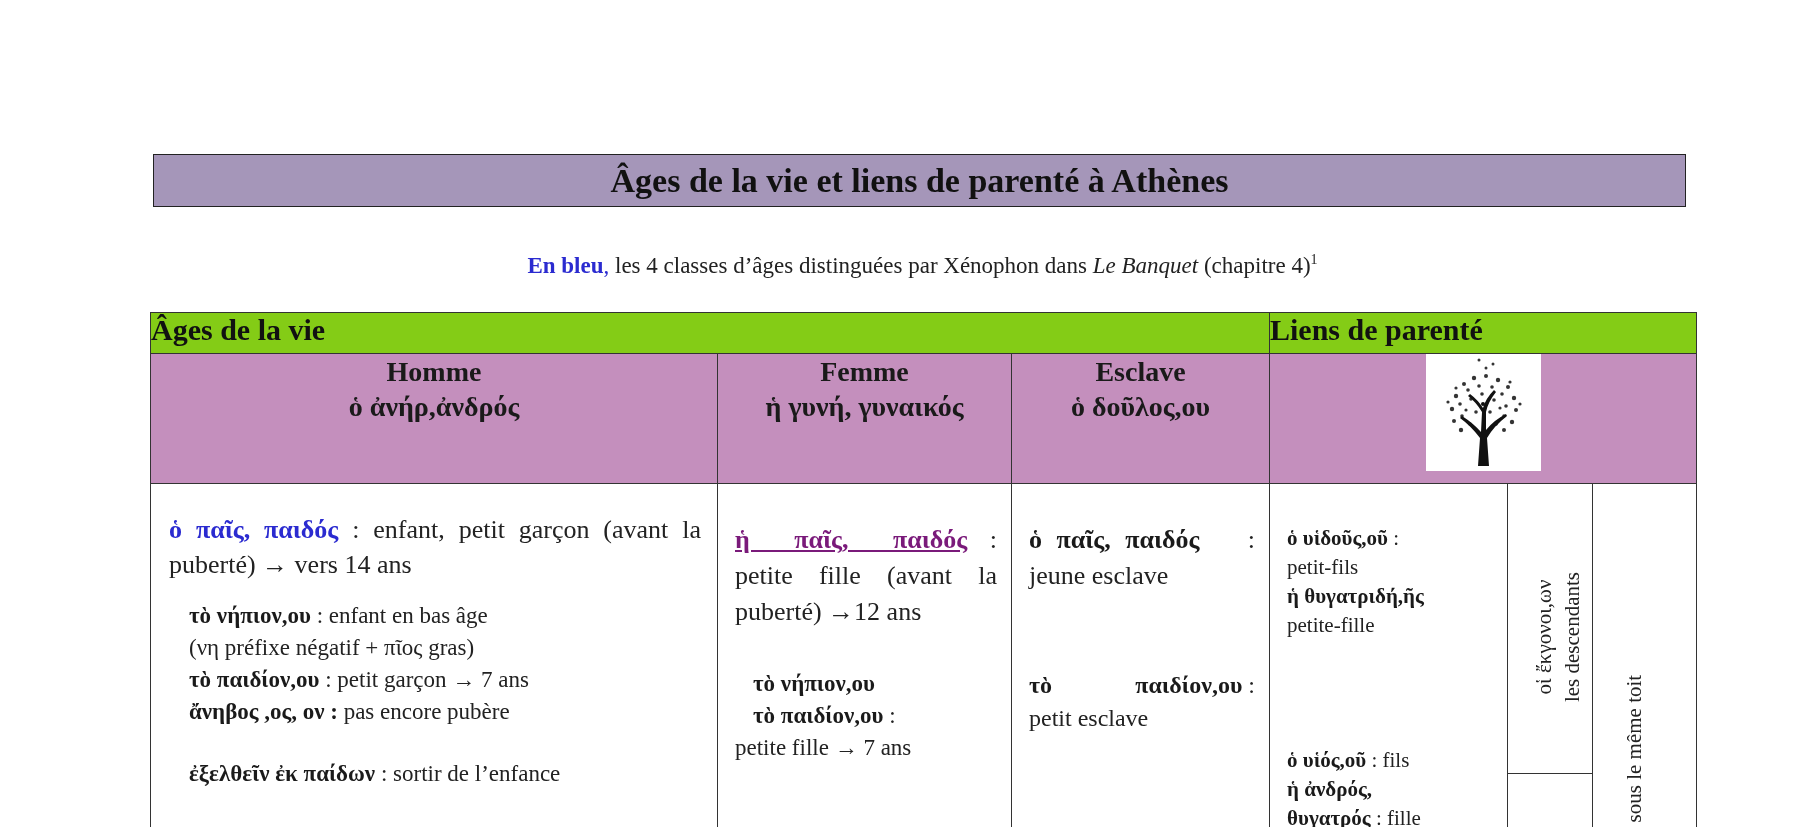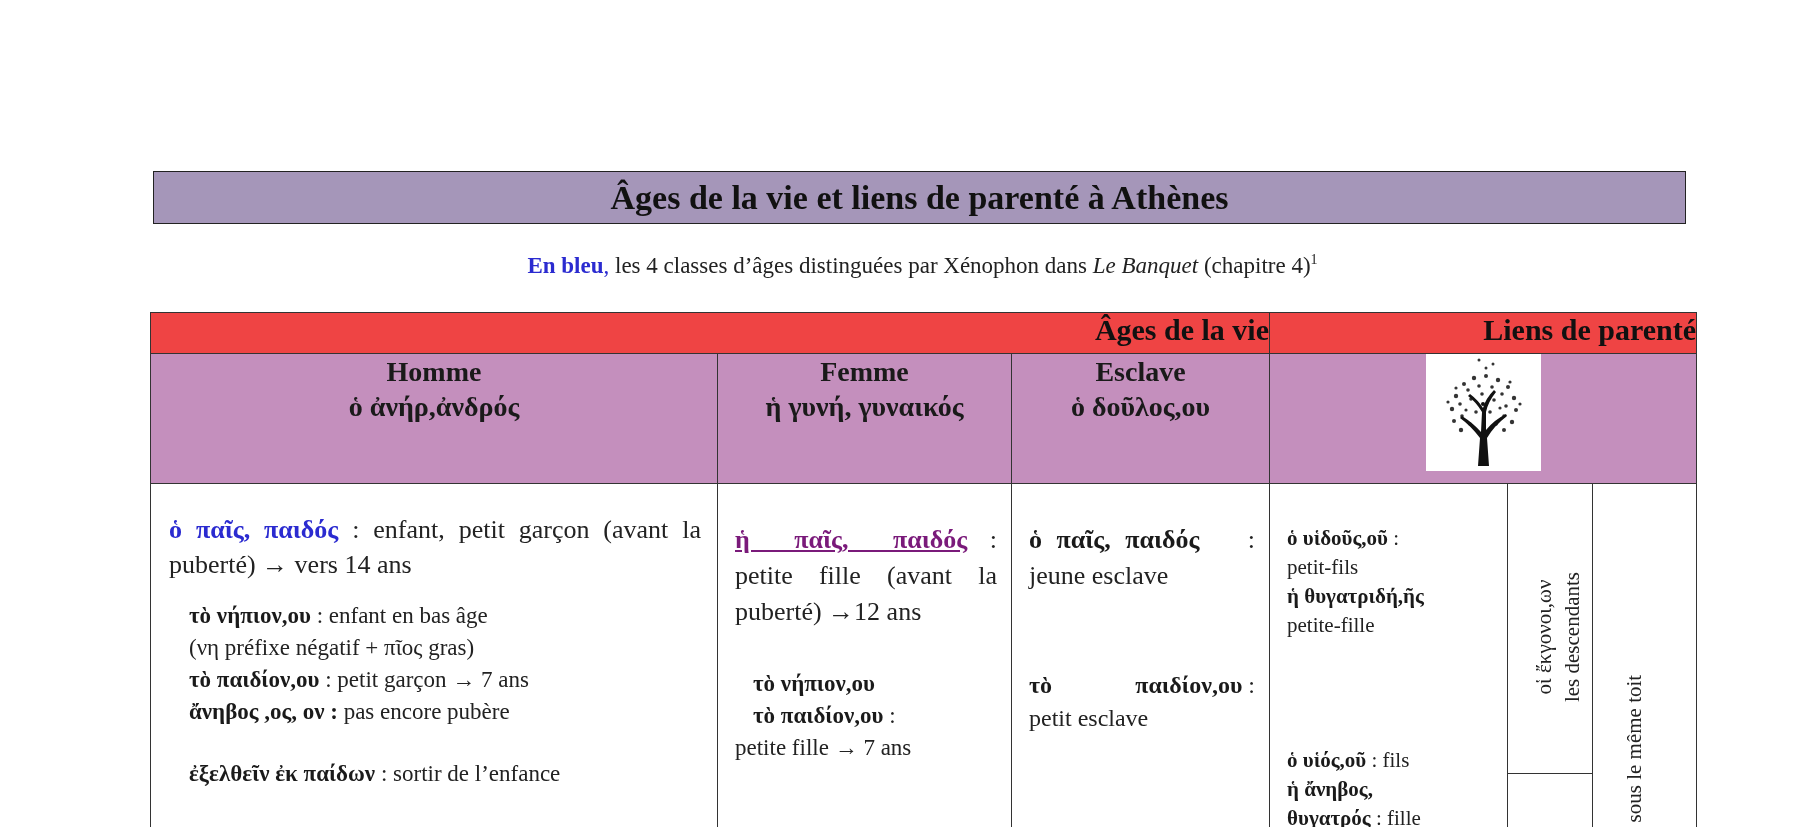--- a/index.html
+++ b/index.html
@@ -3,43 +3,43 @@
 <meta charset="utf-8">
 <style>
   * { box-sizing: border-box; }
   html, body { margin: 0; padding: 0; background: #ffffff; }
   body {
     width: 1797px; height: 827px; position: relative; overflow: hidden;
     font-family: "DejaVu Serif", "Liberation Serif", serif;
     color: #222;
   }
   .title-bar {
-    position: absolute; left: 153px; top: 171px; width: 1533px; height: 53px;
+    position: absolute; left: 153px; top: 154px; width: 1533px; height: 53px;
     background: #a596b9; border: 1.5px solid #222;
     display: flex; align-items: center; justify-content: center;
     font-family: "Liberation Serif", serif; font-weight: bold; font-size: 34px; color: #111;
   }
   .subtitle {
     position: absolute; left: 0; top: 253px; width: 1797px; text-align: center;
     font-family: "Liberation Serif", serif; font-size: 23px; color: #222; padding-left: 48px;
   }
   .subtitle .blue { color: #2b2bd0; font-weight: bold; }
   .subtitle .blue-comma { color: #2b2bd0; }
   .subtitle sup { font-size: 14px; vertical-align: super; line-height: 0; }
 
   table.main {
     position: absolute; left: 150px; top: 312px; width: 1546px;
     border-collapse: collapse;
     table-layout: fixed;
     font-family: "Liberation Serif", serif;
   }
   table.main td, table.main th { border: 1.5px solid #333; padding: 0; vertical-align: top; }
   .hdr-row th {
-    background: #ef4444; height: 41px; font-size: 30px; font-weight: bold;
-    text-align: right; vertical-align: middle; color: #111;
+    background: #84cc16; height: 41px; font-size: 30px; font-weight: bold;
+    text-align: left; vertical-align: middle; color: #111;
   }
   .col-row th {
     background: #c48fbd; height: 130px; text-align: center; vertical-align: middle;
     font-size: 28px; font-weight: bold; color: #1a1a1a; line-height: 35px;
   }
   .tree-box {
     display: inline-block; width: 115px; height: 117px; background: #ffffff;
     margin-top: 0;
   }
   .body-row td { height: 360px; background: #fff; }
@@ -203,21 +203,21 @@
       </div>
     </td>
     <td class="cell-parente">
       <div class="par-wrap">
         <div class="par-text">
           <div><span class="g-bold">ὁ υἱδοῦς,οῦ</span><span> :</span></div>
           <div>petit-fils</div>
           <div class="g-bold">ἡ θυγατριδή,ῆς</div>
           <div>petite-fille</div>
           <div class="lower"><span class="g-bold">ὁ υἱός,οῦ</span><span> : fils</span></div>
-          <div class="g-bold">ἡ ἄνηβος,</div>
+          <div class="g-bold">ἡ ἀνδρός,</div>
           <div><span class="g-bold">θυγατρός</span><span> : fille</span></div>
         </div>
         <div class="vcol1">
           <div class="vtext vtext1">
             <div>οἱ ἔκγονοι,ων</div>
             <div>les descendants</div>
           </div>
         </div>
         <div class="vcol1b"></div>
         <div class="vtext vtext2">nt sous le même toit</div>

